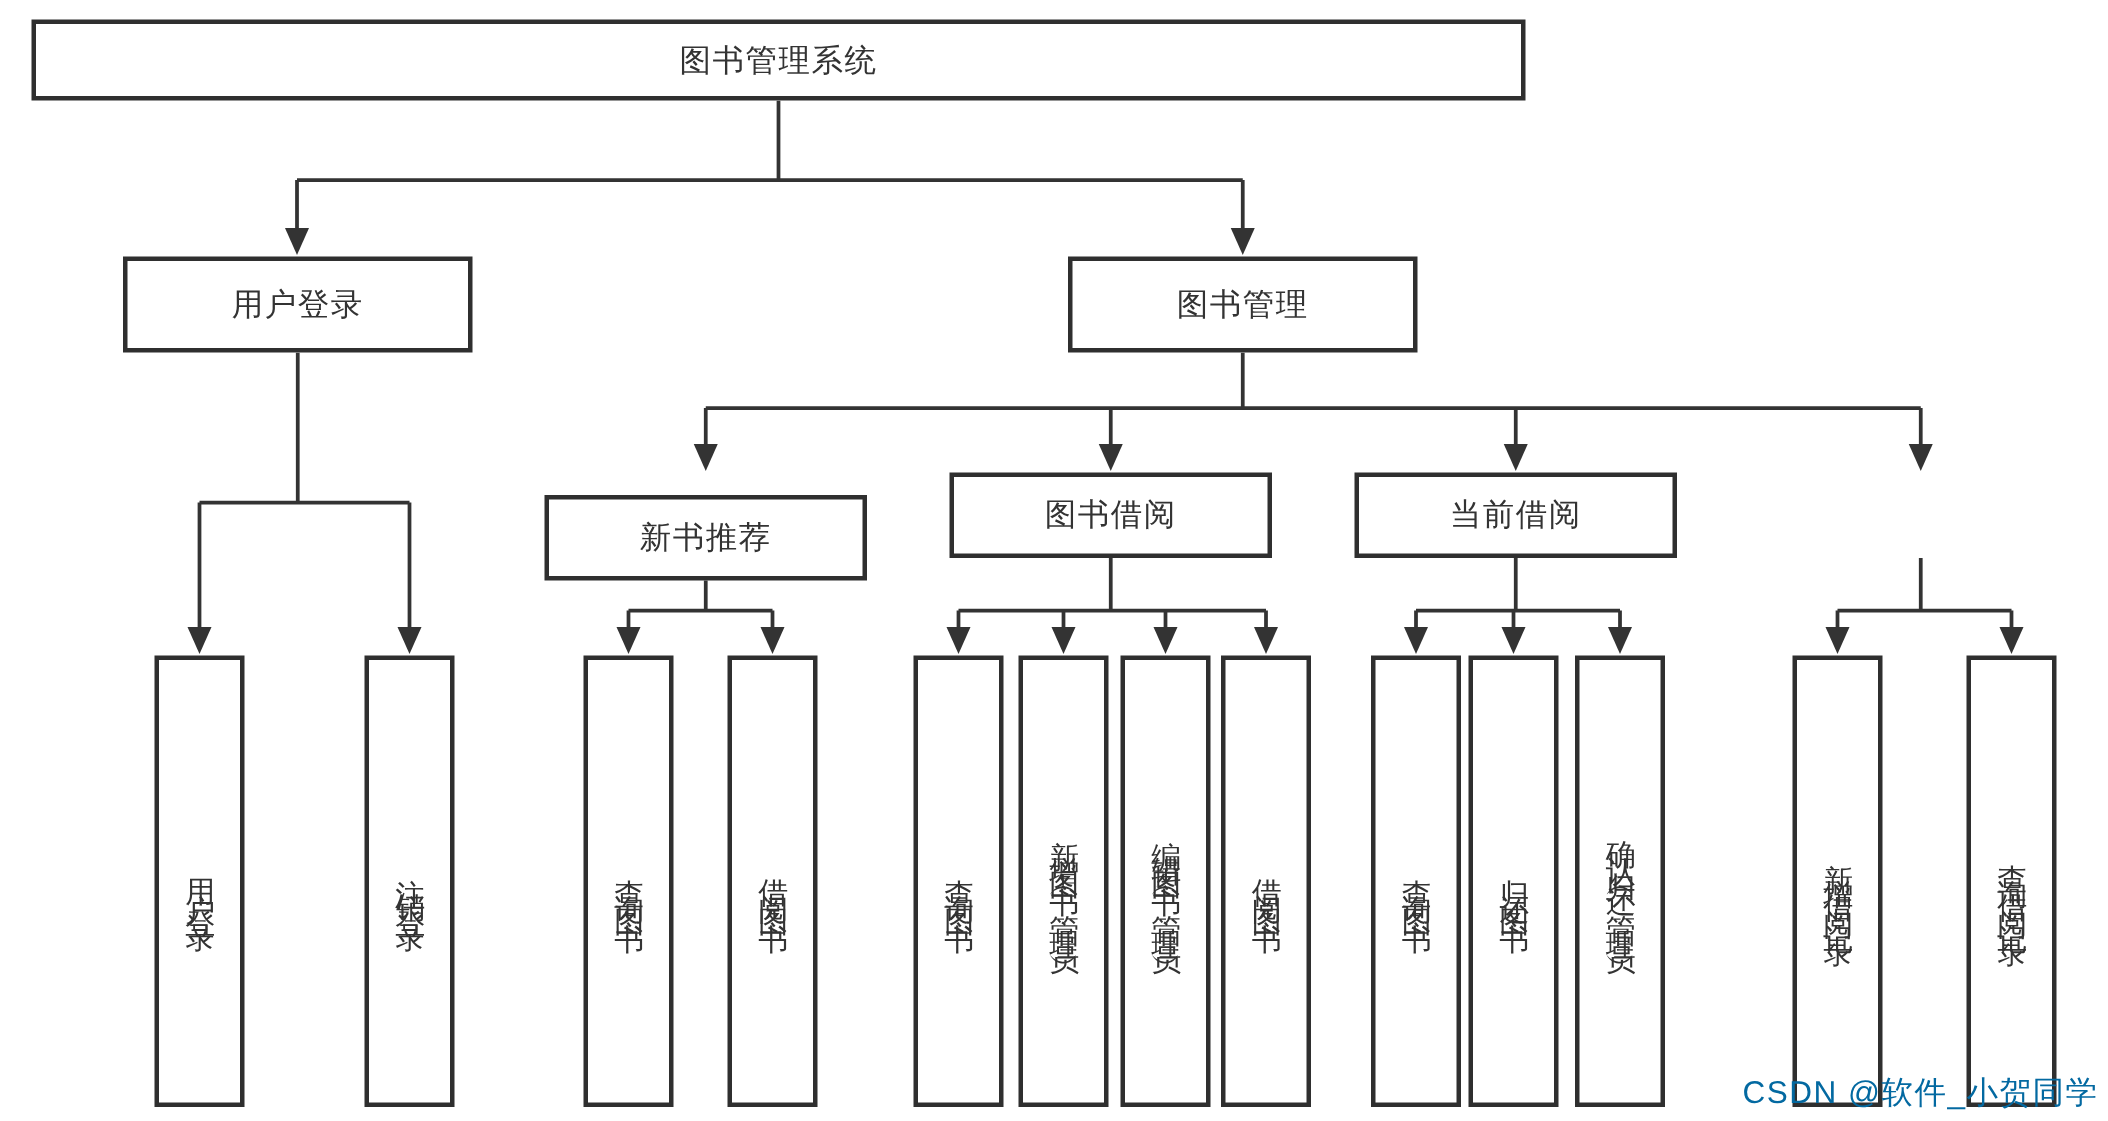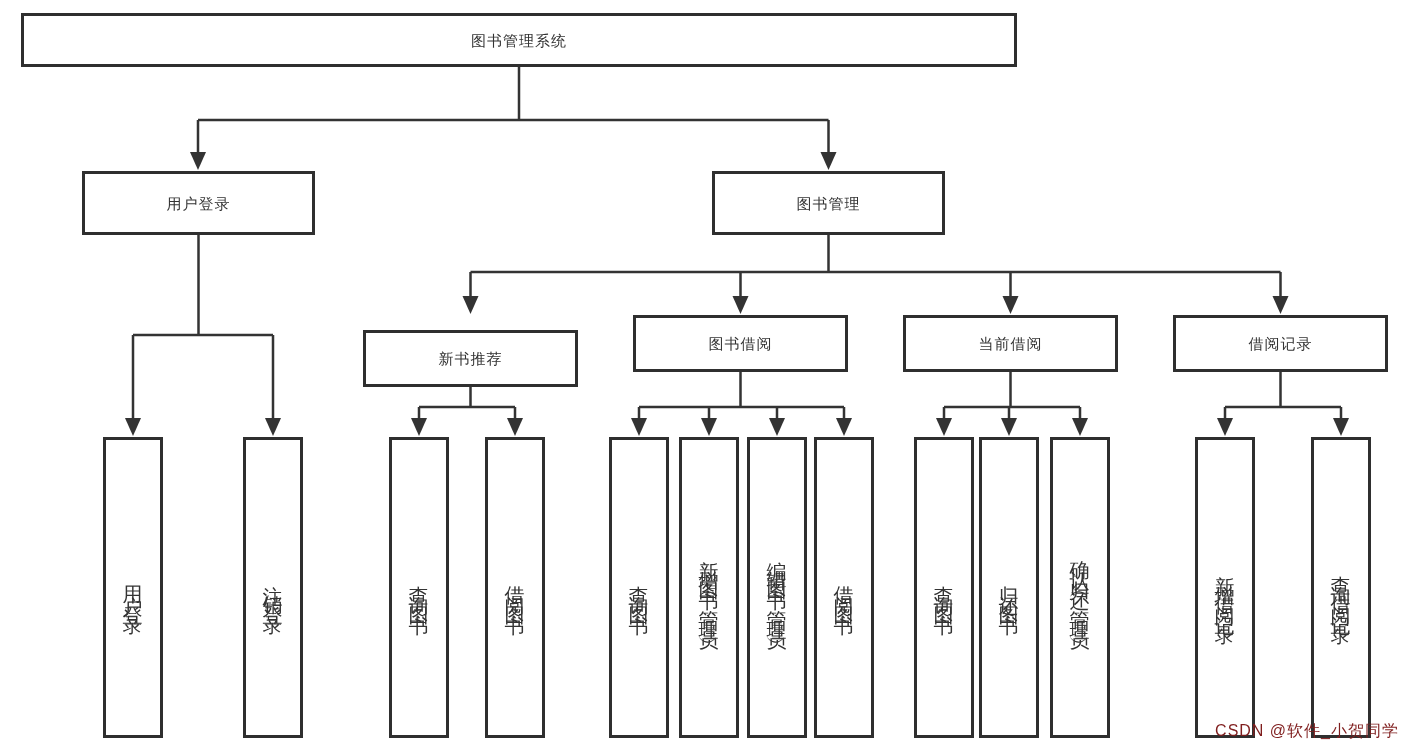--- a/index.html
+++ b/index.html
@@ -22,38 +22,38 @@
     position: absolute;
     border: 3px solid #2f2f2f;
     background: #ffffff;
     display: flex;
     align-items: center;
     justify-content: center;
     color: #333333;
     text-align: center;
   }
   .hbox {
-    font-size: 15px;
+    font-size: 21px;
     letter-spacing: 1px;
     line-height: 1;
   }
   .vbox {
     writing-mode: vertical-rl;
     text-orientation: mixed;
     font-size: 20px;
     letter-spacing: 10px;
     line-height: 1;
     padding-top: 4px;
   }
   .watermark {
     position: absolute;
     right: 6px;
     bottom: 5px;
-    font-size: 16px;
-    color: #7f1d1d;
+    font-size: 21px;
+    color: #0369a1;
     letter-spacing: 1px;
     white-space: nowrap;
     margin-top: 15px;
   }
 </style>
 </head>
 <body>
 
 <div class="canvas">
 
@@ -98,21 +98,20 @@
   </svg>
 
   <div class="box hbox" style="left:21px; top:13px; width:996px; height:54px;">图书管理系统</div>
 
   <div class="box hbox" style="left:82px; top:171px; width:233px; height:64px;">用户登录</div>
   <div class="box hbox" style="left:712px; top:171px; width:233px; height:64px;text-align:center;">图书管理</div>
 
   <div class="box hbox" style="left:363px; top:330px; width:215px; height:57px;">新书推荐</div>
   <div class="box hbox" style="left:903px; top:315px; width:215px; height:57px;">当前借阅</div>
   <div class="box hbox" style="left:633px; top:315px; width:215px; height:57px;">图书借阅</div>
-  <div class="box hbox" style="left:1173px; top:315px; width:215px; height:57px;">借阅记录</div>
 
   <div class="box vbox" style="left:103px; top:437px; width:60px; height:301px;">用户登录</div>
   <div class="box vbox" style="left:243px; top:437px; width:60px; height:301px;">注销登录</div>
 
   <div class="box vbox" style="left:389px; top:437px; width:60px; height:301px;">查询图书</div>
   <div class="box vbox" style="left:485px; top:437px; width:60px; height:301px;">借阅图书</div>
 
   <div class="box vbox" style="left:609px; top:437px; width:60px; height:301px;">查询图书</div>
   <div class="box vbox" style="left:679px; top:437px; width:60px; height:301px;">新增图书（管理员）</div>
   <div class="box vbox" style="left:747px; top:437px; width:60px; height:301px;">编辑图书（管理员）</div>

